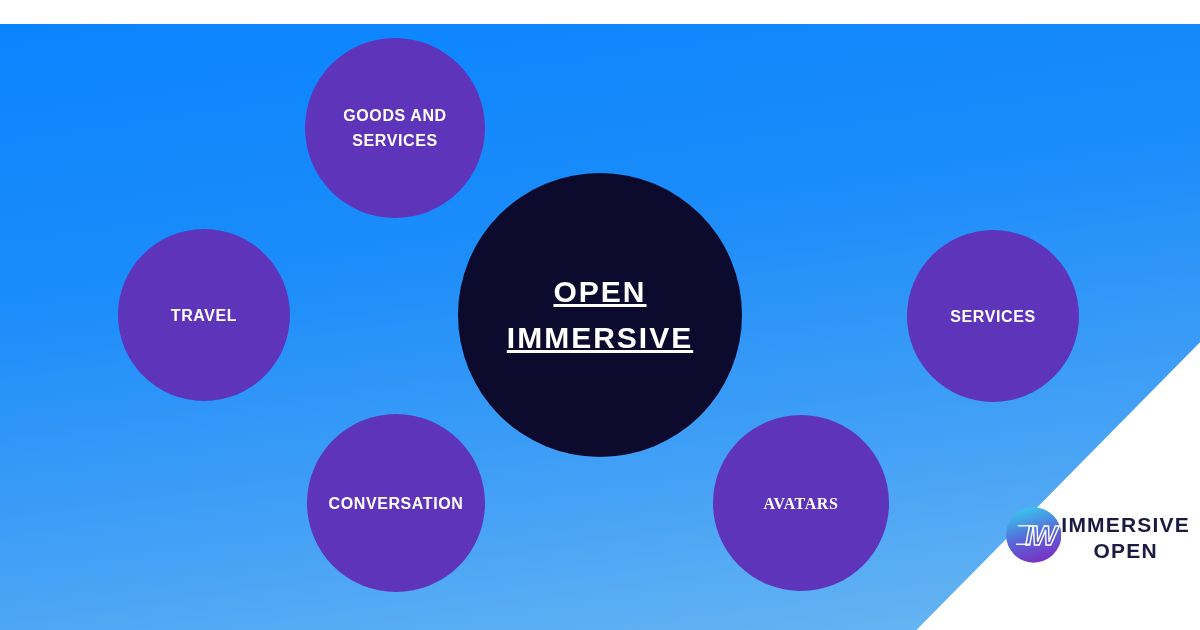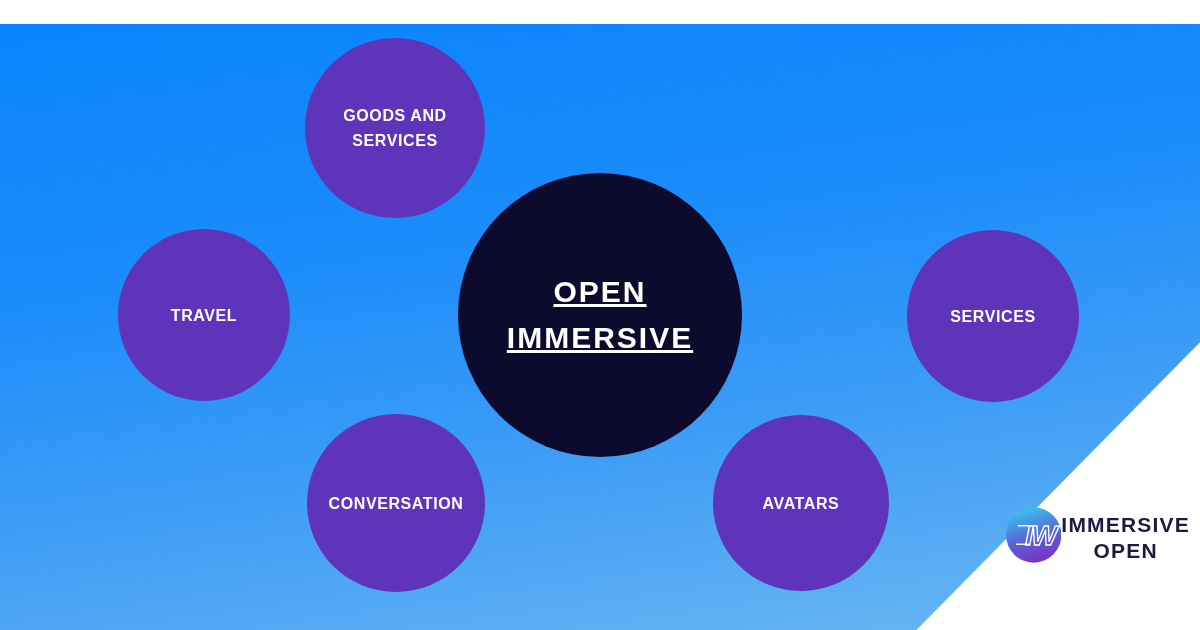--- a/index.html
+++ b/index.html
@@ -47,21 +47,21 @@
     line-height: 46px;
     text-decoration: underline;
   }
   .center-label .line { display: block; }
 
   .node-goods        { left: 305px; top: 14px;  width: 180px; height: 180px; }
   .node-regulations  { left: 712px; top: 16px;  width: 176px; height: 176px; }
   .node-travel       { left: 118px; top: 205px; width: 172px; height: 172px; }
   .node-hardware     { left: 907px; top: 206px; width: 172px; height: 172px; }
   .node-conversation { left: 307px; top: 390px; width: 178px; height: 178px; }
-  .node-avatars      { left: 713px; top: 391px; width: 176px; height: 176px; }
+  .node-avatars      { left: 713px; top: 391px; width: 176px; height: 176px; font-family: Liberation Serif, serif; }
 
   .wedge {
     position: absolute;
     left: 0; top: 0;
     width: 1200px; height: 630px;
     background: #ffffff;
     clip-path: polygon(100% 50.5%, 100% 100%, 74.4% 100%);
   }
   .brand {
     position: absolute;

